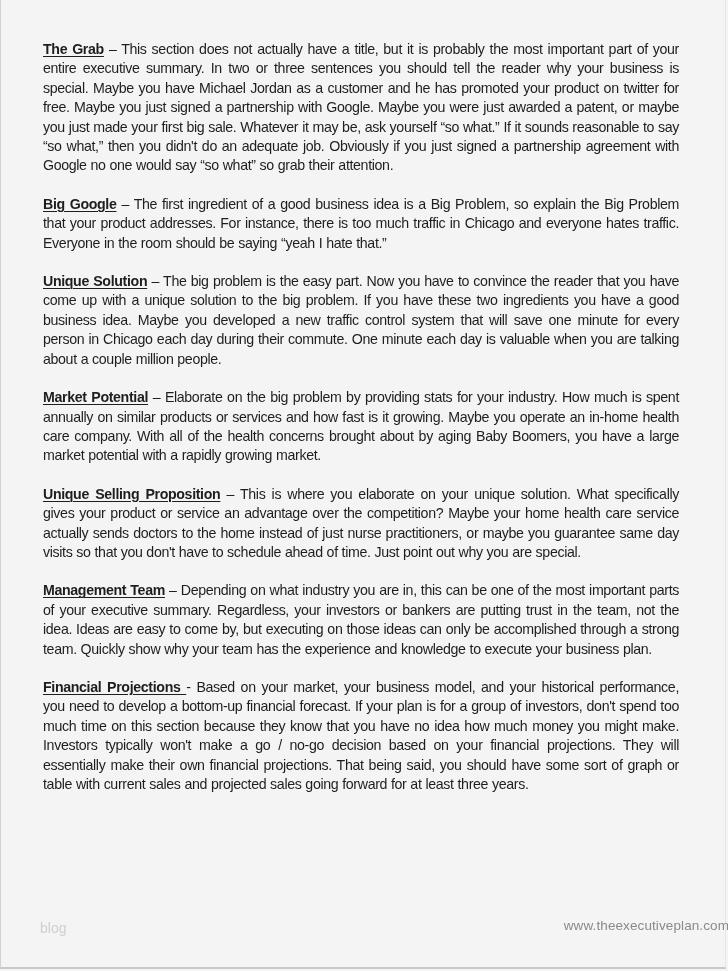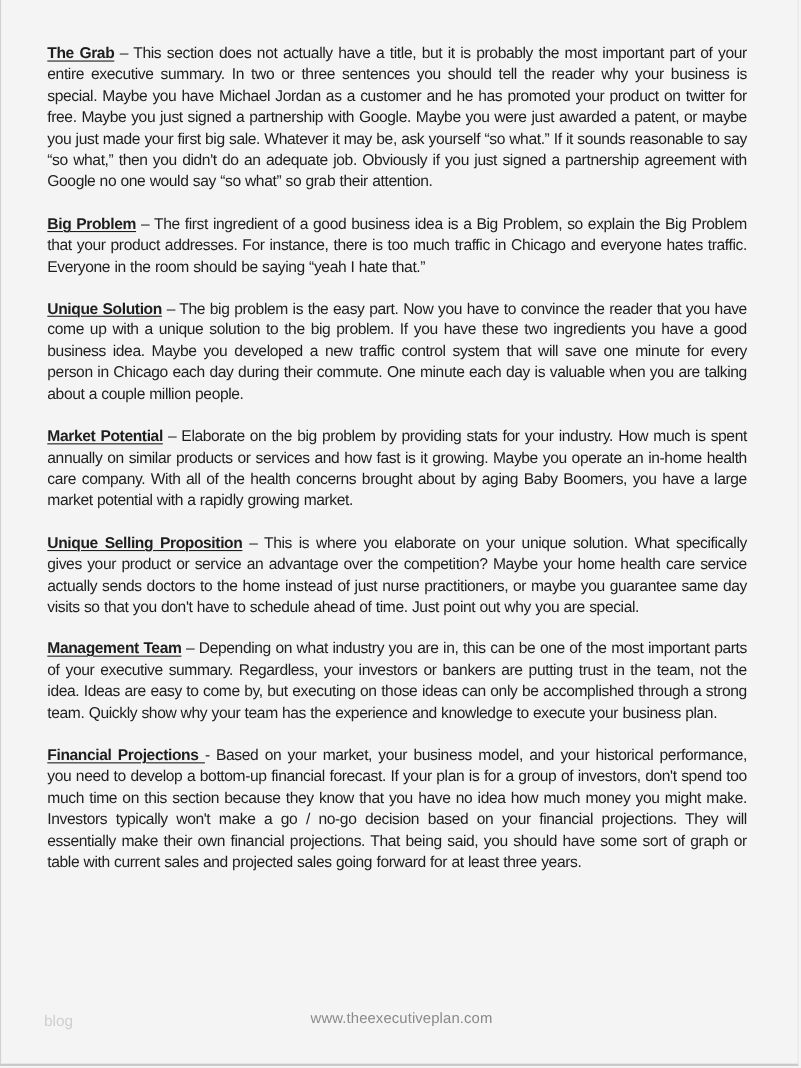--- a/index.html
+++ b/index.html
@@ -45,42 +45,42 @@
       font-weight: bold;
       text-decoration: underline;
       text-underline-offset: 2px;
       text-decoration-thickness: 1px;
     }
     .footer-url {
       position: absolute;
       left: 0;
       width: 728px;
       top: 918px;
-      text-align: center;
+      text-align: right;
       font-size: 13.5px;
       color: #8a8a8a;
       letter-spacing: 0.1px;
     }
     .footer-watermark {
       position: absolute;
       left: 39px;
       top: 920px;
       font-size: 14px;
       color: #cfcfcf;
     }
   </style>
 </head>
 <body>
 
 <div class="page">
   <div class="content">
 
     <p class="section"><span class="heading">The Grab</span><span> – </span><span>This section does not actually have a title, but it is probably the most important part of your entire executive summary.  In two or three sentences you should tell the reader why your business is special.  Maybe you have Michael Jordan as a customer and he has promoted your product on twitter for free.  Maybe you just signed a partnership with Google.  Maybe you were just awarded a patent, or maybe you just made your first big sale.  Whatever it may be, ask yourself “so what.” If it sounds reasonable to say “so what,” then you didn't do an adequate job.  Obviously if you just signed a partnership agreement with Google no one would say “so what” so grab their attention.</span></p>
 
-    <p class="section"><span class="heading">Big Problem</span><span> – </span><span>The first ingredient of a good business idea is a Big Problem, so explain the Big Problem that your product addresses.  For instance, there is too much traffic in Chicago and everyone hates traffic.  Everyone in the room should be saying “yeah I hate that.”</span></p>
+    <p class="section"><span class="heading">Big Google</span><span> – </span><span>The first ingredient of a good business idea is a Big Problem, so explain the Big Problem that your product addresses.  For instance, there is too much traffic in Chicago and everyone hates traffic.  Everyone in the room should be saying “yeah I hate that.”</span></p>
 
     <p class="section"><span class="heading">Unique Solution</span><span> – </span><span>The big problem is the easy part.  Now you have to convince the reader that you have come up with a unique solution to the big problem.  If you have these two ingredients you have a good business idea.  Maybe you developed a new traffic control system that will save one minute for every person in Chicago each day during their commute.  One minute each day is valuable when you are talking about a couple million people.</span></p>
 
     <p class="section"><span class="heading">Market Potential</span><span> – </span><span>Elaborate on the big problem by providing stats for your industry.  How much is spent annually on similar products or services and how fast is it growing.  Maybe you operate an in-home health care company. With all of the health concerns brought about by aging Baby Boomers, you have a large market potential with a rapidly growing market.</span></p>
 
     <p class="section"><span class="heading">Unique Selling Proposition</span><span> – </span><span>This is where you elaborate on your unique solution.  What specifically gives your product or service an advantage over the competition?  Maybe your home health care service actually sends doctors to the home instead of just nurse practitioners, or maybe you guarantee same day visits so that you don't have to schedule ahead of time.  Just point out why you are special.</span></p>
 
     <p class="section"><span class="heading">Management Team</span><span> – </span><span>Depending on what industry you are in, this can be one of the most important parts of your executive summary.   Regardless, your investors or bankers are putting trust in the team, not the idea.  Ideas are easy to come by, but executing on those ideas can  only be accomplished through a strong team.  Quickly show why your team has the experience and knowledge to execute your business plan.</span></p>
 
     <p class="section"><span class="heading">Financial Projections </span><span> -  </span><span>Based on your market, your business model, and your historical performance, you need to develop a bottom-up financial forecast.  If your plan is for a group of investors, don't spend too much time on this section because they know that you have no idea how much money you might make.  Investors typically won't make a go / no-go decision based on your financial projections.  They will essentially make their own financial projections.  That being said, you should have some sort of graph or table with current sales and projected sales going forward for at least three years.</span></p>

